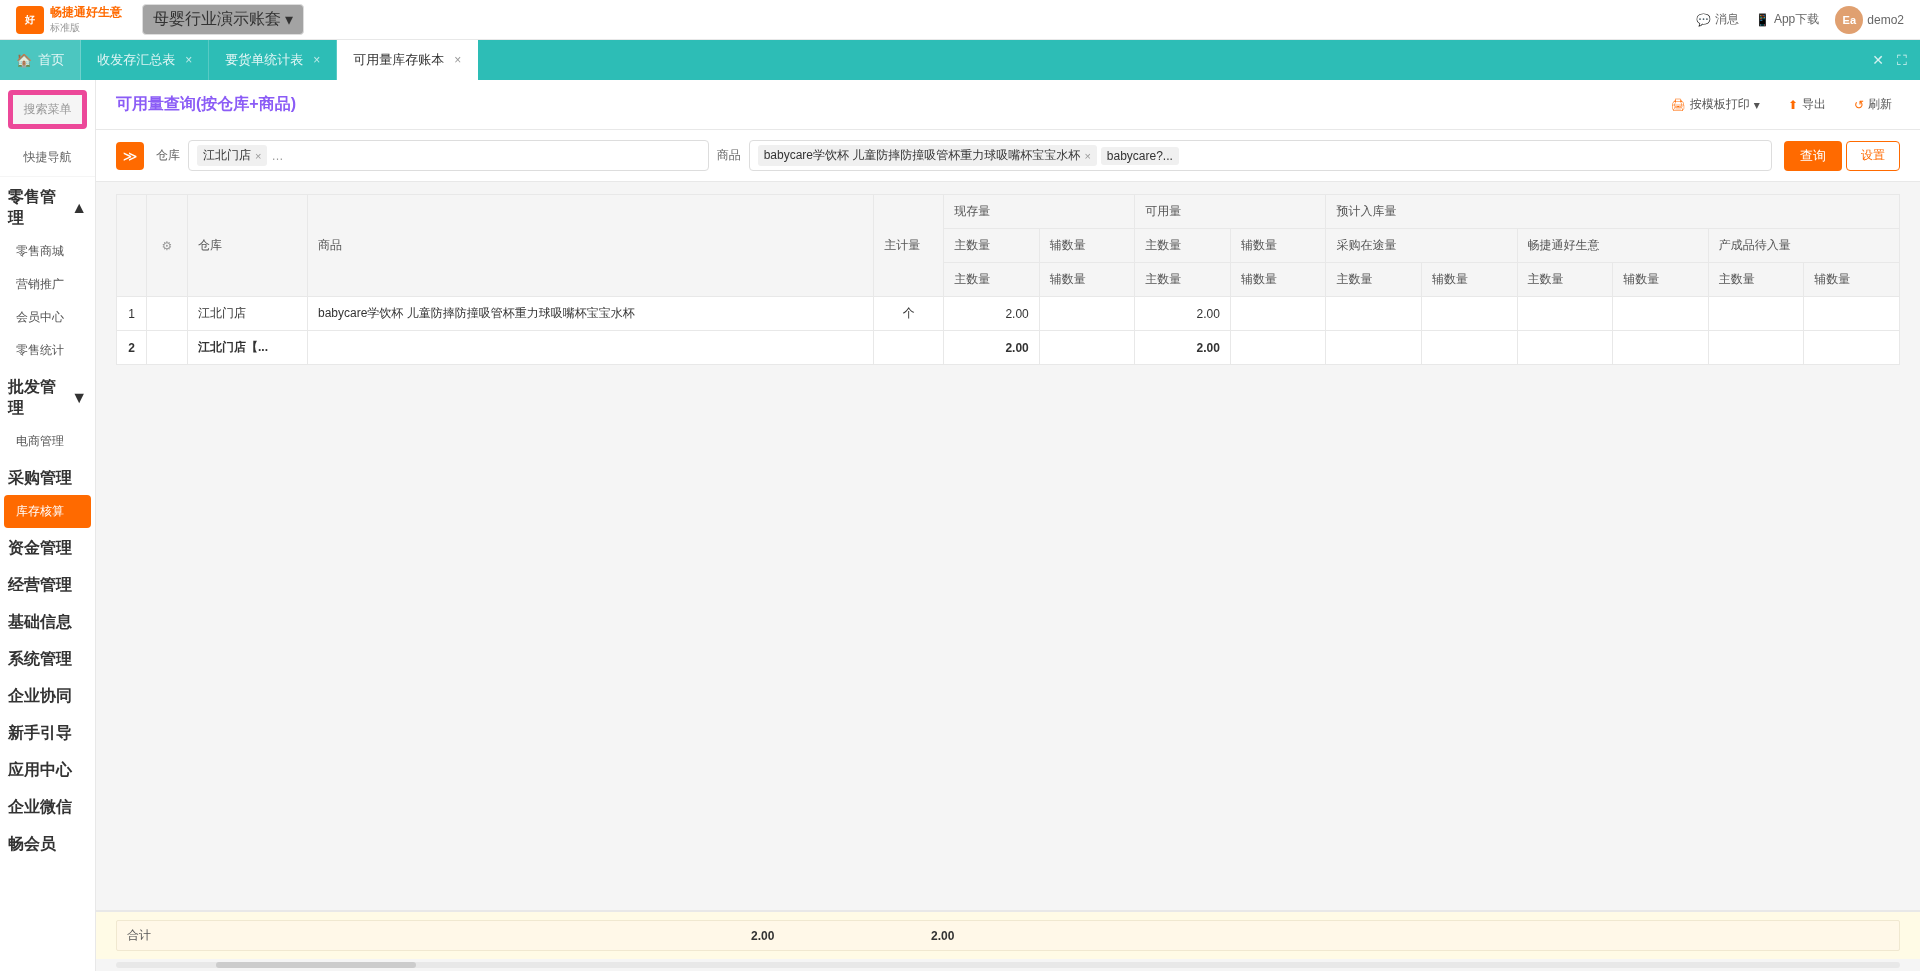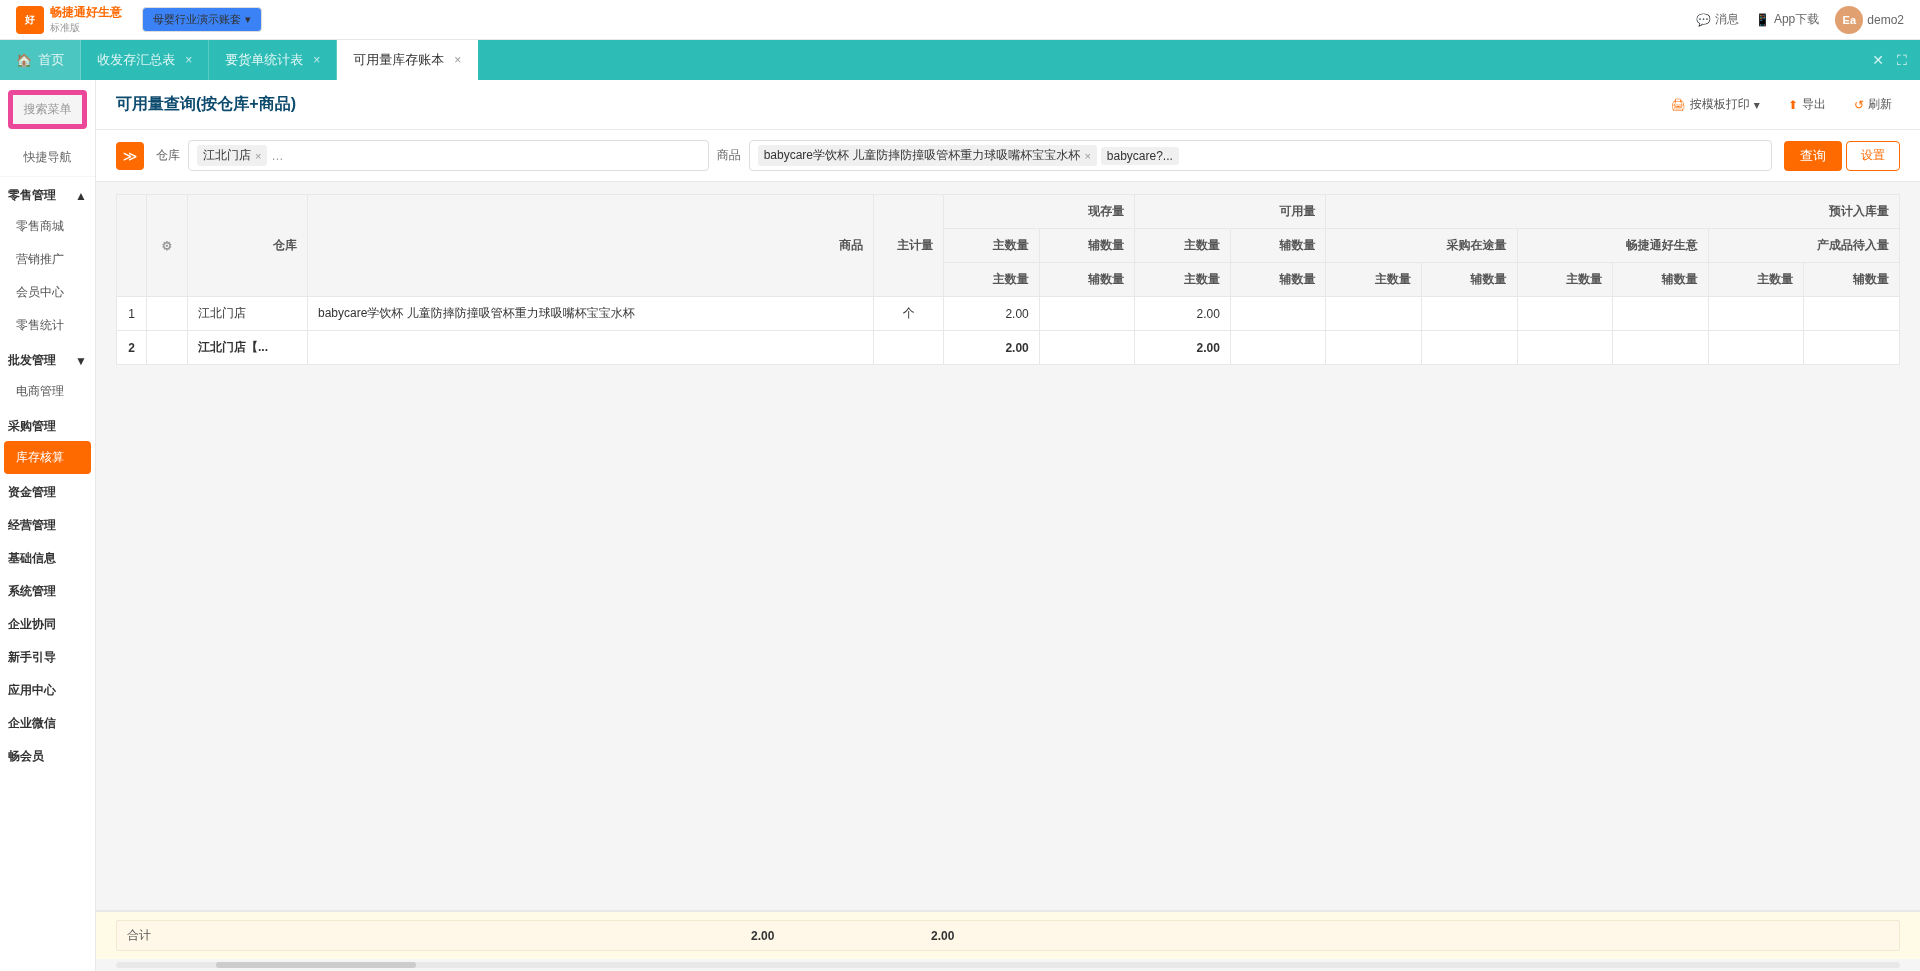--- a/index.html
+++ b/index.html
@@ -3,21 +3,21 @@
   <meta charset="utf-8">
   <style>
     * { box-sizing: border-box; margin: 0; padding: 0; }
     body { font-family: 'Microsoft YaHei', Arial, sans-serif; font-size: 13px; background: #f5f5f5; color: #333; display: flex; flex-direction: column; height: 971px; overflow: hidden; }
 
     
     .top-bar { background: #fff; height: 40px; display: flex; align-items: center; padding: 0 16px; border-bottom: 1px solid #e8e8e8; justify-content: space-between; flex-shrink: 0; }
     .top-bar-left { display: flex; align-items: center; gap: 8px; }
     .logo-area { display: flex; align-items: center; gap: 6px; }
     .logo-icon { width: 28px; height: 28px; background: #ff6a00; border-radius: 4px; display: flex; align-items: center; justify-content: center; color: #fff; font-size: 10px; font-weight: bold; }
-    .industry-selector { display: flex; align-items: center; gap: 4px; padding: 4px 10px; border: 1px solid #ddd; border-radius: 4px; font-size: 11px; color: #333; background: #3b82f6; cursor: pointer; margin-left: 12px; }
+    .industry-selector { display: flex; align-items: center; gap: 4px; padding: 4px 10px; border: 1px solid #ddd; border-radius: 4px; font-size: 16px; color: #333; background: #a3a3a3; cursor: pointer; margin-left: 12px; }
     .top-bar-right { display: flex; align-items: center; gap: 16px; }
     .top-bar-right-item { display: flex; align-items: center; gap: 4px; font-size: 12px; color: #666; cursor: pointer; }
     .avatar { width: 28px; height: 28px; border-radius: 50%; background: #e0a070; display: flex; align-items: center; justify-content: center; color: #fff; font-size: 11px; font-weight: bold; }
 
     
     .tab-bar { background: #2dbdb6; height: 40px; display: flex; align-items: stretch; flex-shrink: 0; }
     .tab-item { display: flex; align-items: center; padding: 0 16px; font-size: 13px; color: rgba(255,255,255,0.85); cursor: pointer; gap: 6px; border-right: 1px solid rgba(255,255,255,0.2); position: relative; }
     .tab-item:first-child { background: rgba(255,255,255,0.15); }
     .tab-item.active { background: #fff; color: #333; }
     .tab-close { font-size: 12px; color: rgba(255,255,255,0.7); cursor: pointer; margin-left: 4px; }
@@ -27,51 +27,51 @@
     .win-btn { width: 16px; height: 16px; display: flex; align-items: center; justify-content: center; color: rgba(255,255,255,0.8); cursor: pointer; font-size: 14px; }
 
     
     .main-layout { display: flex; flex: 1; overflow: hidden; }
 
     
     .sidebar { width: 96px; background: #fff; border-right: 1px solid #e8e8e8; display: flex; flex-direction: column; overflow-y: auto; flex-shrink: 0; }
     .sidebar-search { padding: 10px 8px; }
     .sidebar-search-btn { width: 100%; padding: 6px; background: #f5f5f5; border: 5px solid #ec4899; border-radius: 4px; font-size: 12px; color: #999; text-align: center; cursor: pointer; }
     .sidebar-nav-item { padding: 10px 16px; text-align: center; font-size: 12px; color: #666; cursor: pointer; border-bottom: 1px solid #f5f5f5; }
-    .sidebar-section { font-size: 12px; color: #333; font-weight: bold; padding: 10px 8px 6px; display: flex; align-items: center; justify-content: space-between; cursor: pointer; }
+    .sidebar-section { font-size: 16px; color: #333; font-weight: bold; padding: 10px 8px 6px; display: flex; align-items: center; justify-content: space-between; cursor: pointer; }
     .sidebar-section-item { padding: 8px 8px; font-size: 12px; color: #555; cursor: pointer; text-align: left; padding-left: 16px; }
     .sidebar-section-item.active { background: #ff6a00; color: #fff; border-radius: 4px; margin: 0 4px; padding-left: 12px; }
 
     
     .content-area { flex: 1; display: flex; flex-direction: column; overflow: hidden; background: #f5f5f5; }
 
     
     .page-header { background: #fff; padding: 12px 20px; display: flex; align-items: center; justify-content: space-between; border-bottom: 1px solid #e8e8e8; flex-shrink: 0; }
-    .page-title { font-size: 16px; font-weight: bold; color: #0c4a6e; }
+    .page-title { font-size: 16px; font-weight: bold; color: #8b5cf6; }
     .page-header-actions { display: flex; align-items: center; gap: 12px; }
     .header-action-btn { display: flex; align-items: center; gap: 4px; font-size: 12px; color: #555; cursor: pointer; padding: 4px 8px; }
     .header-action-btn .icon { color: #ff6a00; }
 
     
     .filter-bar { background: #fff; padding: 10px 20px; display: flex; align-items: center; gap: 12px; border-bottom: 1px solid #e8e8e8; flex-shrink: 0; }
     .filter-toggle { width: 28px; height: 28px; background: #ff6a00; border-radius: 4px; display: flex; align-items: center; justify-content: center; color: #fff; font-size: 14px; cursor: pointer; flex-shrink: 0; }
     .filter-group { display: flex; align-items: center; gap: 8px; flex: 1; }
     .filter-label { font-size: 12px; color: #666; white-space: nowrap; }
     .filter-tag-container { display: flex; align-items: center; gap: 4px; flex-wrap: wrap; border: 1px solid #ddd; border-radius: 4px; padding: 4px 8px; min-width: 200px; flex: 1; }
     .filter-tag { background: #f0f0f0; border-radius: 3px; padding: 2px 6px; font-size: 12px; color: #333; display: flex; align-items: center; gap: 4px; }
     .filter-tag-close { color: #999; cursor: pointer; font-size: 11px; }
     .filter-more { color: #999; font-size: 12px; cursor: pointer; }
     .filter-actions { display: flex; flex-direction: row; gap: 4px; }
     .btn-query { background: #ff6a00; color: #fff; border: none; border-radius: 4px; padding: 6px 16px; font-size: 13px; cursor: pointer; }
     .btn-setting { background: #fff; color: #ff6a00; border: 1px solid #ff6a00; border-radius: 4px; padding: 4px 14px; font-size: 12px; cursor: pointer; }
 
     
     .table-area { flex: 1; overflow: auto; padding: 12px 20px; }
     .data-table { width: 100%; border-collapse: collapse; background: #fff; border: 1px solid #e8e8e8; font-size: 12px; }
-    .data-table th { background: #f5f5f5; border: 1px solid #e8e8e8; padding: 8px 10px; text-align: right; color: #555; font-weight: bold; white-space: nowrap; }
+    .data-table th { background: #f5f5f5; border: 1px solid #e8e8e8; padding: 8px 10px; text-align: left; color: #555; font-weight: normal; white-space: nowrap; }
     .data-table td { border: 1px solid #e8e8e8; padding: 8px 10px; color: #333; white-space: nowrap; }
     .data-table td.center { text-align: center; }
     .data-table td.right { text-align: right; }
     .th-group { text-align: center; background: #f0f0f0; }
     .settings-icon { width: 20px; height: 20px; display: flex; align-items: center; justify-content: center; color: #999; cursor: pointer; }
 
     
     .table-footer { background: #fffbe6; border-top: 2px solid #e8e8e8; padding: 8px 20px; display: flex; align-items: center; flex-shrink: 0; }
     .table-footer-inner { width: 100%; background: #fff8e8; border: 1px solid #f0e8d0; border-radius: 2px; display: flex; align-items: center; padding: 6px 10px; gap: 0; }
 

